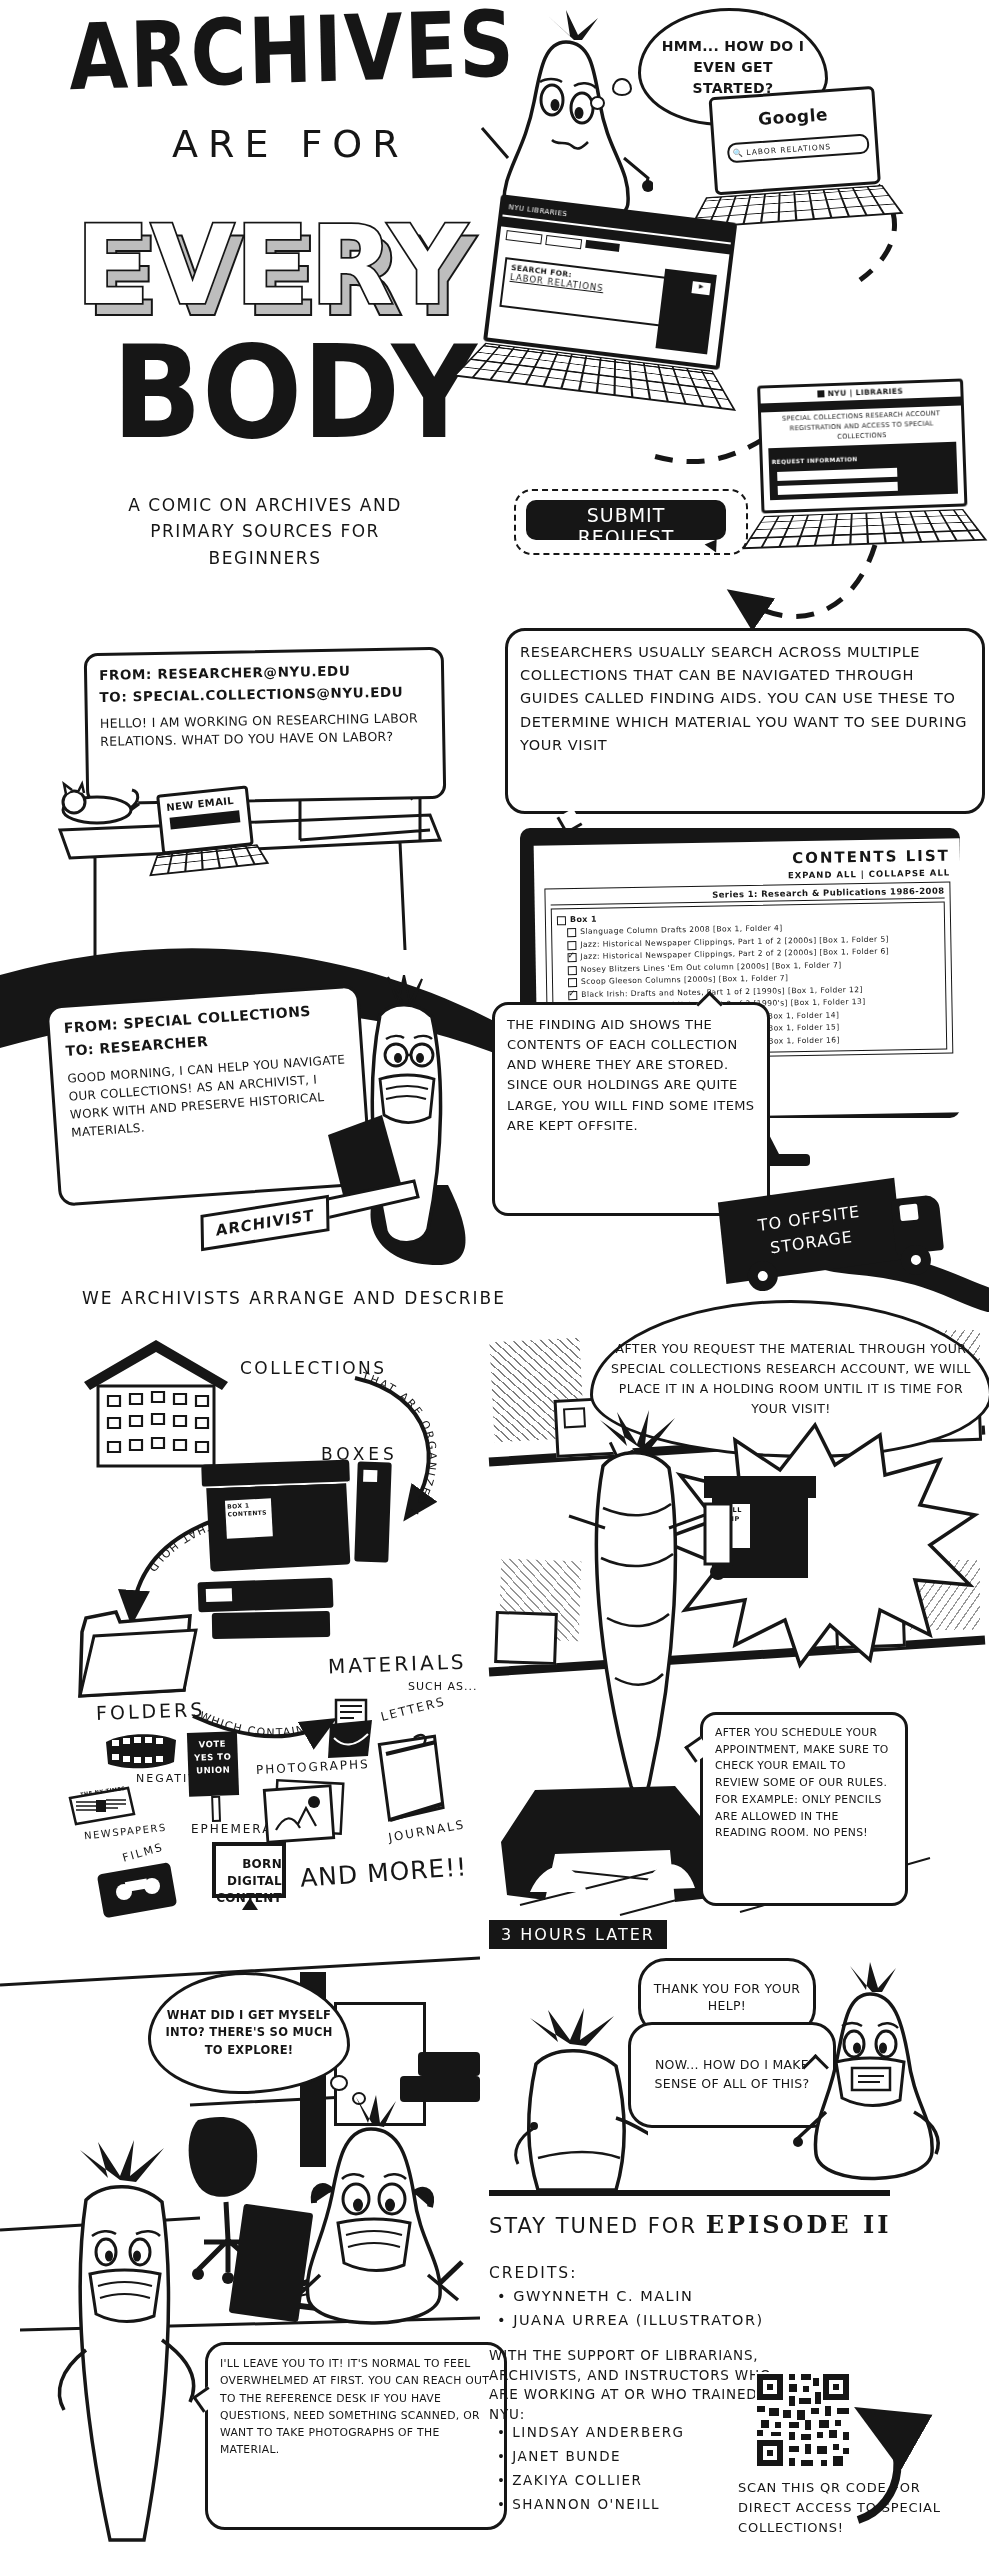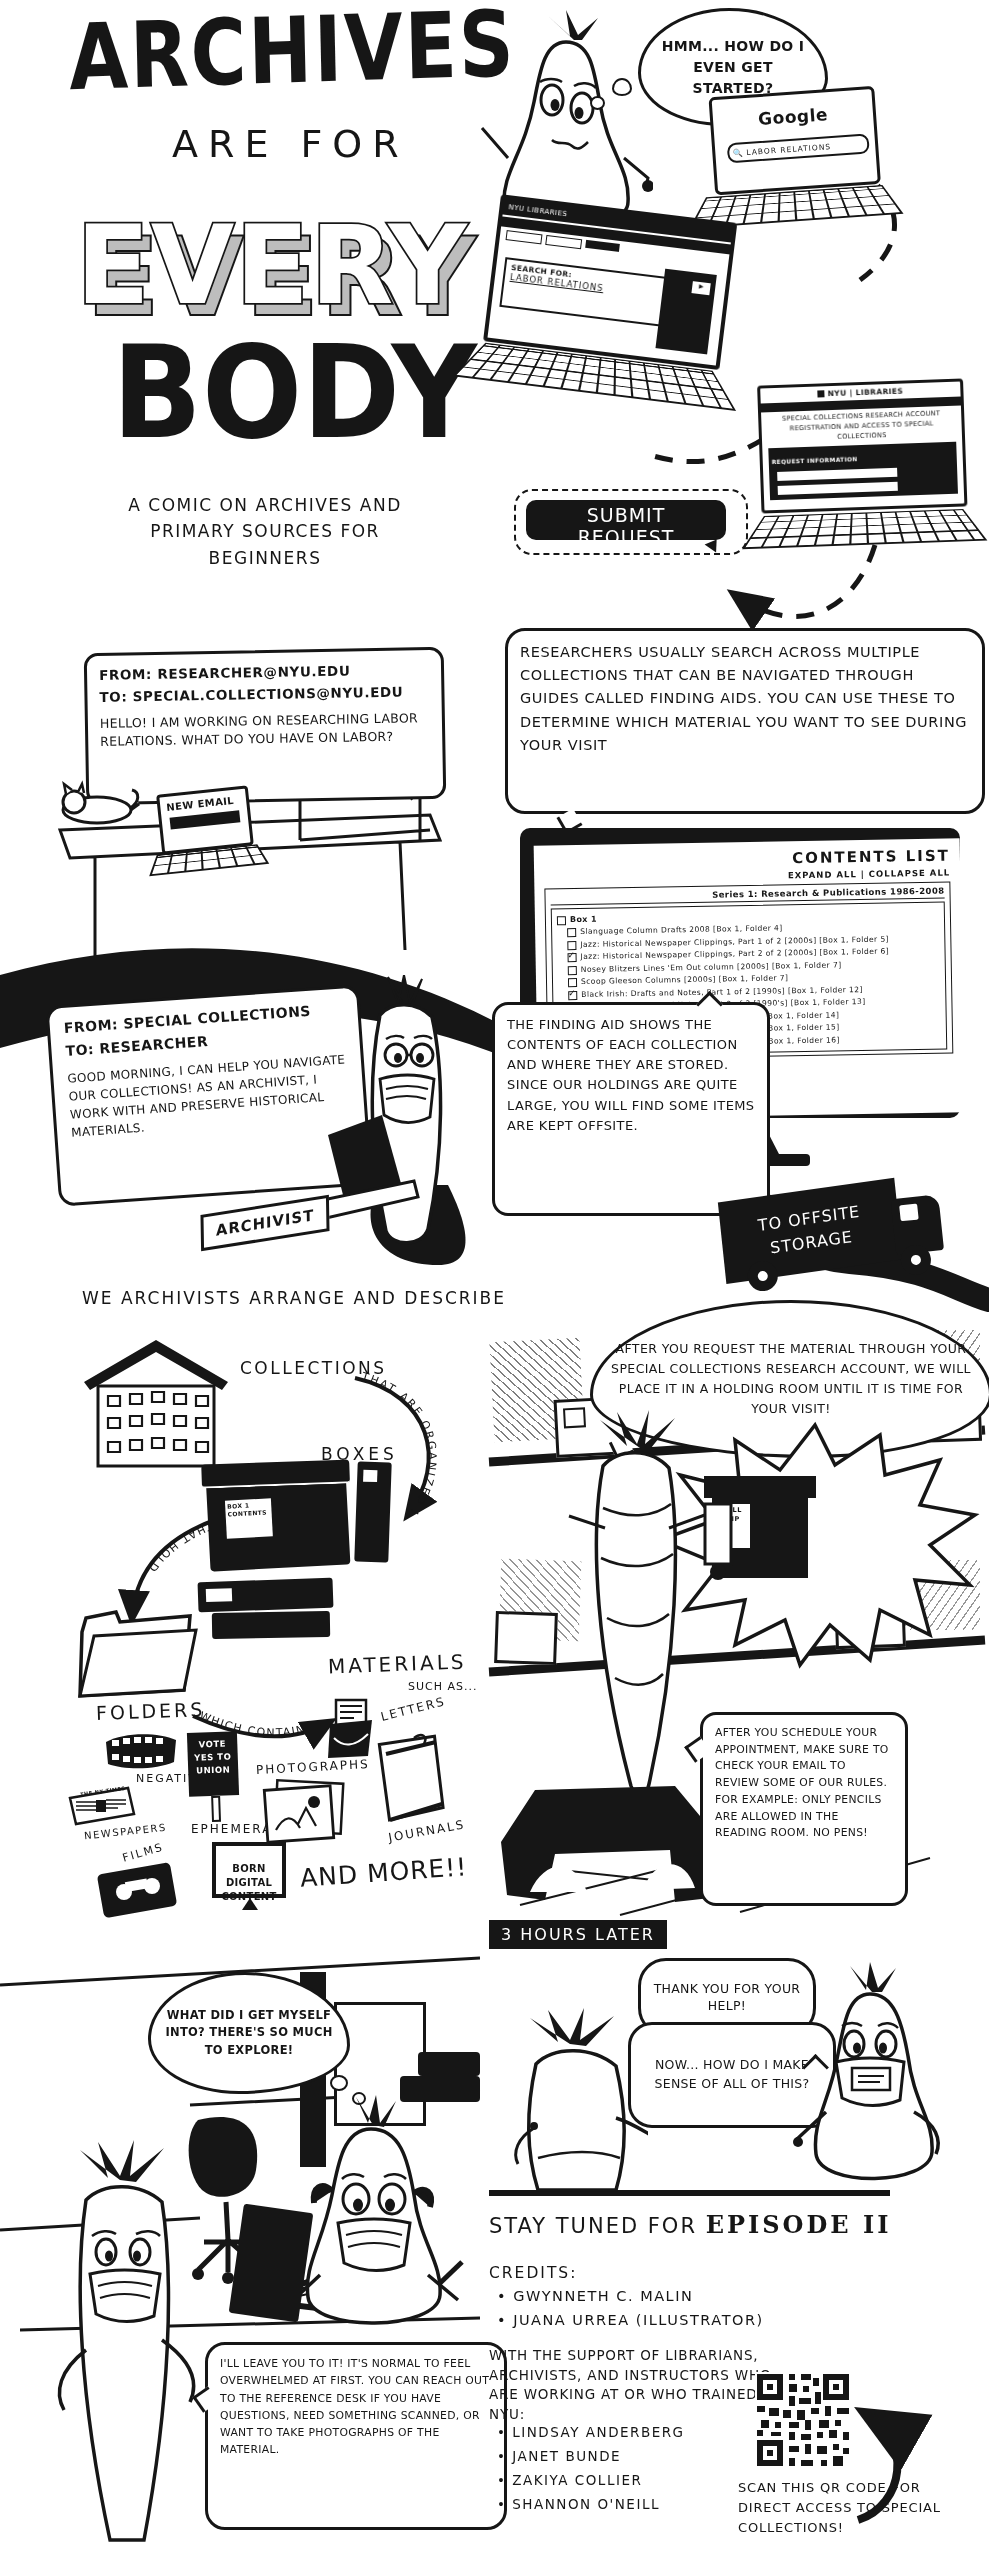--- a/index.html
+++ b/index.html
@@ -376,21 +376,21 @@
   <div class="lbl hand" style="left:122px;top:1846px;font-size:11px;letter-spacing:2px;transform:rotate(-16deg);">FILMS</div>
   <svg class="abs" style="left:96px;top:1858px;" width="84" height="64" viewBox="0 0 84 64">
     <rect x="4" y="10" width="74" height="44" rx="5" fill="#161616" transform="rotate(-10 42 32)"></rect>
     <circle cx="28" cy="34" r="8" fill="#fff"></circle>
     <circle cx="56" cy="28" r="8" fill="#fff"></circle>
     <rect x="30" y="22" width="22" height="10" fill="#fff" transform="rotate(-10 42 30)"></rect>
   </svg>
 
   <div class="abs" style="left:212px;top:1842px;width:76px;height:70px;">
     <div style="border:4px solid #161616;background:#fff;width:66px;height:48px;">
-      <div class="hand" style="font-size:10px;font-weight:bold;text-align:center;padding-top:16px;line-height:1.4;letter-spacing:.3px;">BORN DIGITAL CONTENT</div>
+      <div class="hand" style="font-size:12px;font-weight:bold;text-align:right;padding-top:10px;line-height:1.4;letter-spacing:.3px;">BORN DIGITAL CONTENT</div>
     </div>
     <div style="margin:0 auto;width:0;height:0;border-left:8px solid transparent;border-right:8px solid transparent;border-bottom:12px solid #161616;"></div>
   </div>
   <div class="lbl hand" style="left:300px;top:1858px;font-size:25px;letter-spacing:1px;transform:rotate(-4deg);font-weight:500;">AND MORE!!</div>
 
   <div class="abs blacklabel hand" style="left:489px;top:1920px;padding:5px 12px;font-size:16px;letter-spacing:2px;">3 HOURS LATER</div>
 
   <div class="abs hatch" style="left:492px;top:1340px;width:90px;height:100px;opacity:.55;transform:rotate(-3deg);"></div>
   <div class="abs hatch2" style="left:880px;top:1330px;width:100px;height:90px;opacity:.5;"></div>
   <div class="abs hatch" style="left:500px;top:1560px;width:80px;height:80px;opacity:.45;transform:rotate(2deg);"></div>

